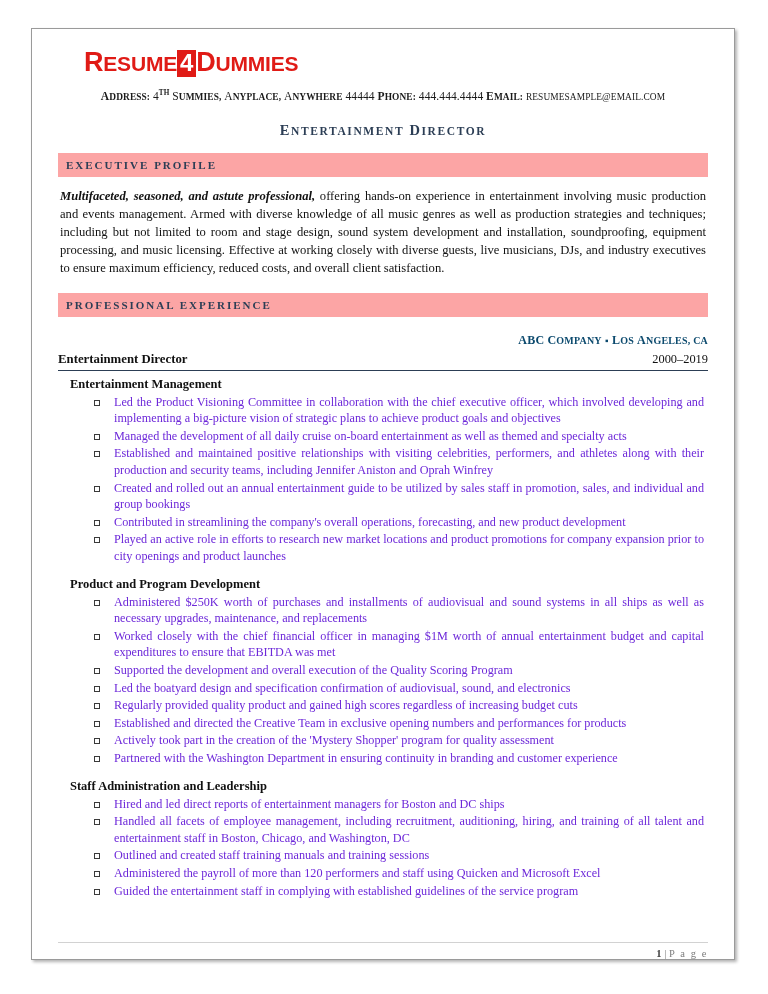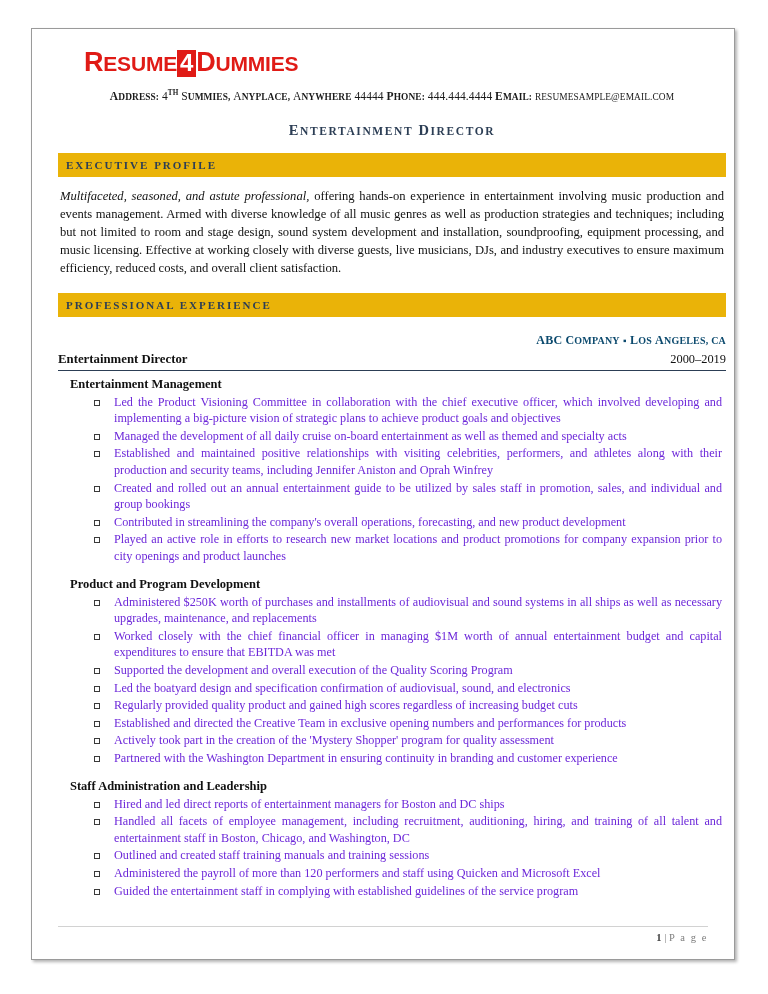--- a/index.html
+++ b/index.html
@@ -21,21 +21,21 @@
     width: 704px;
     height: 932px;
     background: #ffffff;
     border: 1px solid #9a9a9a;
     box-shadow: 2px 2px 3px rgba(0,0,0,0.30);
     box-sizing: border-box;
     overflow: hidden;
   }
 
   .inner {
-    padding: 14px 8px 0 26px;
+    padding: 14px 26px 0 26px;
   }
 
   
   .logo-row {
     text-align: left;
     padding: 6px 0 0 26px;
   }
   .logo {
     display: inline-block;
     font-family: "Liberation Sans", "DejaVu Sans", sans-serif;
@@ -80,40 +80,40 @@
     font-weight: bold;
     font-size: 14.5px;
     letter-spacing: 1.6px;
     margin-top: 20px;
     margin-bottom: 14px;
   }
   .doc-title .sc2 { font-size: 11.5px; }
 
   
   .section-head {
-    background: #eab308;
+    background: #fca5a5;
     color: #2c3e55;
     font-family: "Liberation Serif", "DejaVu Serif", serif;
     font-weight: bold;
     font-size: 11px;
     letter-spacing: 2.0px;
     padding: 6px 8px 6px 8px;
     margin-bottom: 10px;
   }
 
   
   .profile {
     font-size: 12.6px;
     line-height: 1.43;
     text-align: justify;
     color: #111111;
     margin: 0 2px 16px 2px;
   }
   .profile .lead {
-    font-weight: normal;
+    font-weight: bold;
     font-style: italic;
   }
 
   
   .company {
     text-align: right;
     color: #0c4a6e;
     font-weight: bold;
     font-size: 12px;
     letter-spacing: 0.2px;
@@ -171,21 +171,21 @@
     height: 4px;
     border: 1px solid #3a3a3a;
     background: #ffffff;
   }
 
   
   .footer {
     position: absolute;
     left: 26px;
     right: 26px;
-    bottom: 16px;
+    bottom: 0;
     border-top: 1px solid #d2d2d2;
     padding-top: 5px;
     text-align: right;
     font-size: 10.5px;
     color: #7d7d7d;
   }
   .footer .pnum { font-weight: bold; color: #3d3d3d; }
   .footer .pword { letter-spacing: 1.6px; }
 </style>
 </head>

